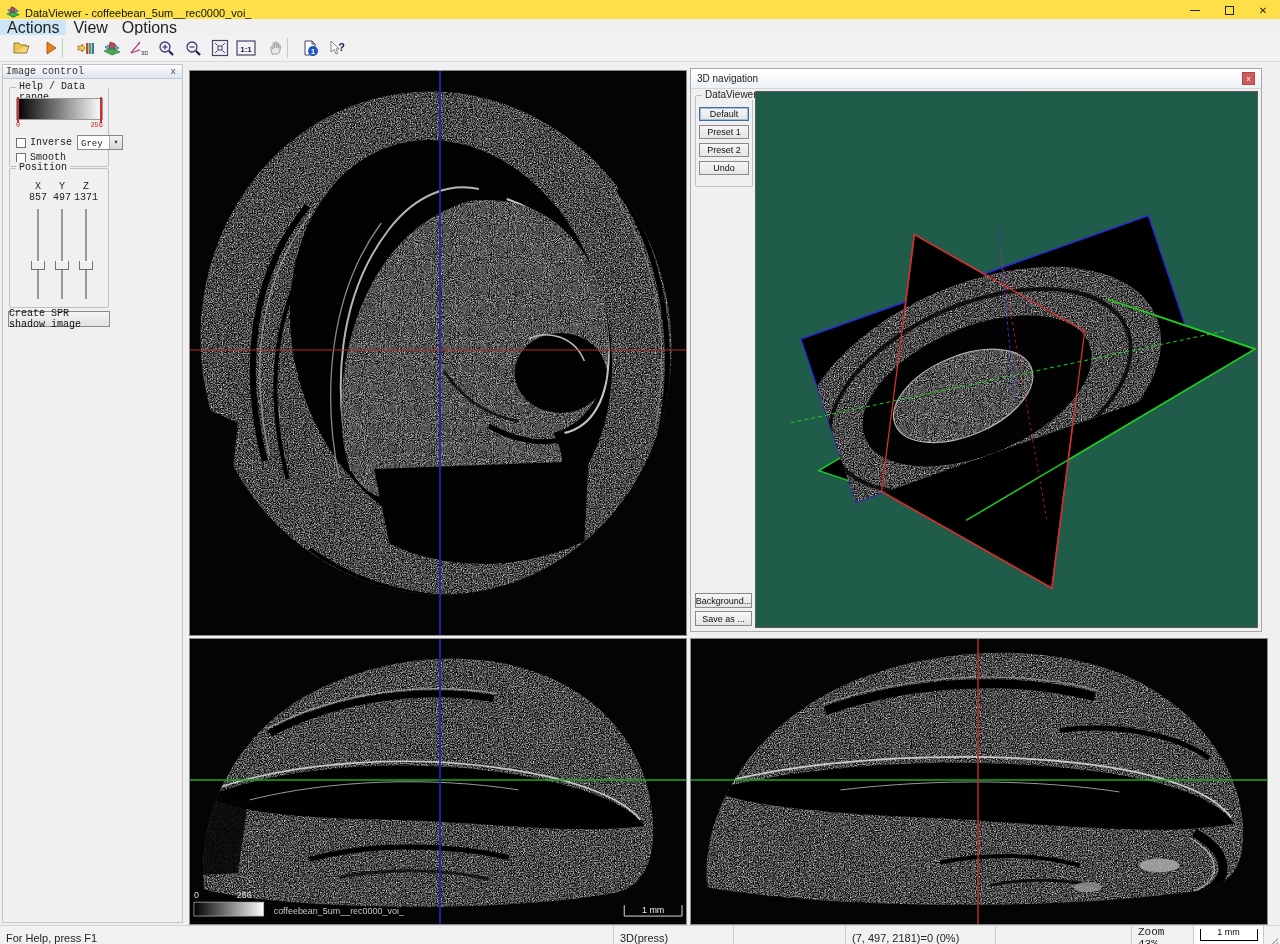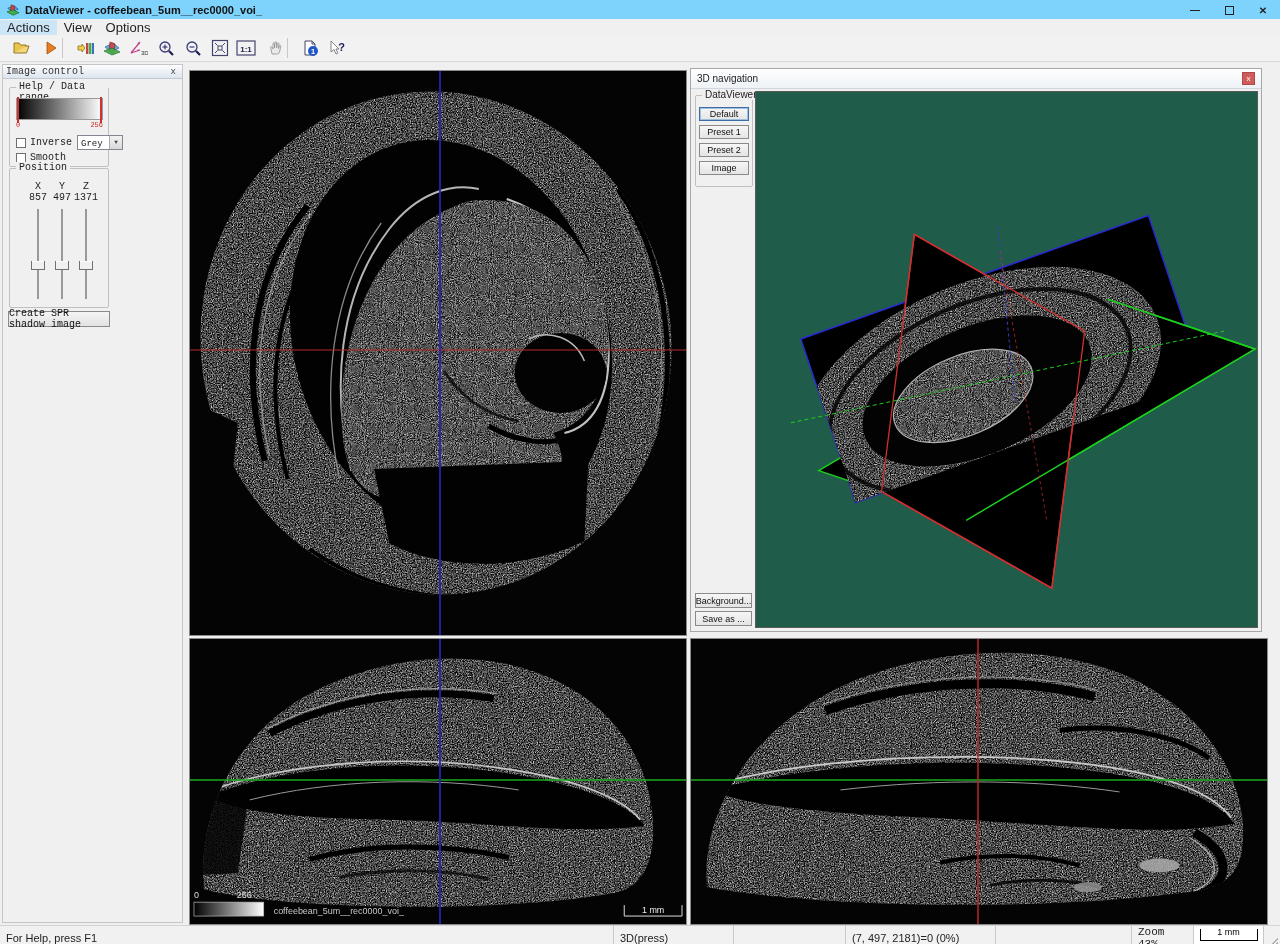--- a/index.html
+++ b/index.html
@@ -1,34 +1,34 @@
 <!DOCTYPE html>
 <html><head>
 <meta charset="utf-8">
 <style>
   * { box-sizing: border-box; margin: 0; padding: 0; }
   html,body { width:1280px; height:944px; overflow:hidden;
     font-family:"Liberation Sans", sans-serif; background:#f0f0f0; }
   #win { position:absolute; left:0; top:0; width:1280px; height:944px; background:#f0f0f0; }
 
   
-  #titlebar { position:absolute; left:0; top:0; width:1280px; height:20px; background:#7dd3fc;
-    display:flex; align-items:center; border-bottom:1px solid #f0f0f0;font-weight:bold;}
+  #titlebar { position:absolute; left:0; top:0; width:1280px; height:20px; background:#fde047;
+    display:flex; align-items:flex-end; border-bottom:1px solid #f0f0f0;}
   #titlebar .appicon { width:14px; height:14px; margin:0 5px 0 6px; }
   #titlebar .title { font-size:11px; color:#111; }
   #caption { position:absolute; right:0; top:0; height:20px; display:flex; }
   .capbtn { width:34px; height:20px; display:flex; align-items:center; justify-content:center;
     font-size:11px; color:#222; }
   .capbtn .minline { width:10px; height:0; border-top:1px solid #222; }
   .capbtn .maxbox { width:9px; height:9px; border:1px solid #222; }
   .capbtn .xglyph { font-size:10px; }
 
   
   #menubar { position:absolute; left:0; top:20px; width:1280px; height:15px; background:#f0f0f0;
-    display:flex; font-size:13px; color:#222; align-items:flex-start; }
+    display:flex; font-size:16px; color:#222; align-items:flex-start; }
   .menuitem { padding:1px 7px; height:15px; display:flex; align-items:center; }
   .menuitem.active { background:#cde6f7; }
 
   
   #toolbar { position:absolute; left:0; top:35px; width:1280px; height:27px; background:#f2f2f2;
     border-bottom:1px solid #d9d9d9; display:flex; align-items:center; padding-left:4px; }
   .tbtn { width:27px; height:24px; display:flex; align-items:center; justify-content:flex-end; }
   .tsep { width:1px; height:20px; background:#c8c8c8; margin:0 4px; }
   .tbtn svg { display:block; }
 
@@ -364,21 +364,21 @@
         <span>3D navigation</span>
         <div id="p3d-close">
           <span>x</span>
         </div>
       </div>
       <div class="group" id="grp-orient">
         <span class="glabel">DataViewer</span>
         <div class="obtn default" style="top:11px">Default</div>
         <div class="obtn" style="top:29px">Preset 1</div>
         <div class="obtn" style="top:47px">Preset 2</div>
-        <div class="obtn" style="top:65px">Image</div>
+        <div class="obtn" style="top:65px">Undo</div>
       </div>
       <div id="btn-bg" class="smallbtn">Background...</div>
       <div id="btn-save" class="smallbtn">Save as ...</div>
 
       <div id="view3d">
         <svg viewBox="0 0 503 537" preserveAspectRatio="none">
           <defs>
             <clipPath id="d3-blue">
                 <polygon points="45,248 394,124 449,288 100,412"></polygon>
               </clipPath>

